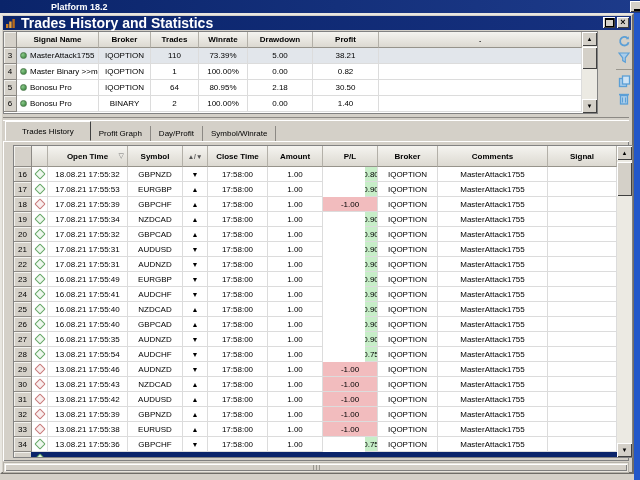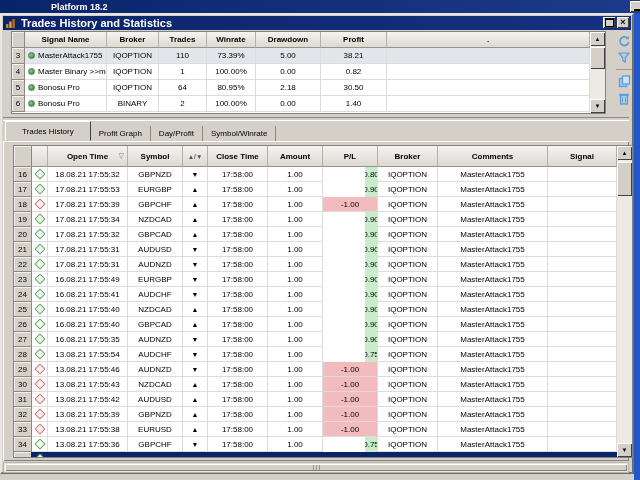--- a/index.html
+++ b/index.html
@@ -15,28 +15,28 @@
   .g-min{width:6px;height:2px;background:#000;margin-top:6px;}
   .g-max{width:7px;height:6px;border:1px solid #000;border-top-width:2px;}
   .g-close{font-size:9px;font-weight:bold;margin-top:-1px;}
   
   .desktop-strip{position:absolute;right:0;top:13px;width:6px;height:467px;background:#2257c9;}
   
   .dialog{position:absolute;left:0;top:13px;width:634px;height:461px;box-sizing:border-box;
     background:#d4d0c8;border:2px solid;border-color:#e8e6e0 #6f6d68 #6f6d68 #e8e6e0;}
   .dialog-titlebar{position:absolute;left:1px;top:1px;right:1px;height:14px;
     background:linear-gradient(to right,#0a246a,#163180);display:flex;align-items:center;color:#fff;}
-  .dialog-title{font-weight:bold;font-size:11px;padding-left:2px;white-space:nowrap;}
+  .dialog-title{font-weight:bold;font-size:14px;padding-left:2px;white-space:nowrap;}
   .dlg-btns{position:absolute;right:2px;top:1px;display:flex;gap:2px;}
   .dlg-btn{width:12px;height:11px;background:#d4d0c8;box-shadow:inset 1px 1px 0 #fff,inset -1px -1px 0 #404040;
     display:flex;align-items:center;justify-content:center;color:#000;}
   .dialog-icon{width:11px;height:11px;margin-left:2px;margin-right:3px;flex:none;}
   .dialog-client{position:absolute;left:1px;top:16px;right:1px;bottom:1px;}
   
-  .sig-wrap{position:absolute;left:8px;top:0;width:595px;height:83px;background:#fff;
+  .sig-wrap{position:absolute;left:0;top:0;width:595px;height:83px;background:#fff;
     border:1px solid #828282;box-sizing:border-box;}
   .sig-body{margin-right:15px;}
   .sig-row,.sig-head{display:grid;grid-template-columns:13px 82px 52px 48px 49px 65px 66px 1fr;}
   .sig-head{height:16px;}
   .hcell{background:linear-gradient(#f5f4f0,#dcd9d1);border-right:1px solid #b3b0a8;border-bottom:1px solid #96938b;
     font-weight:bold;display:flex;align-items:center;justify-content:center;overflow:hidden;white-space:nowrap;}
   .corner{background:#d5d1c9;border-right:1px solid #8c8984;border-bottom:1px solid #8c8984;
     box-shadow:inset 1px 1px 0 #f2f1ed;}
   .sig-row{height:16px;background:#fff;}
   .sig-row.selected{background:#e2e6eb;}

